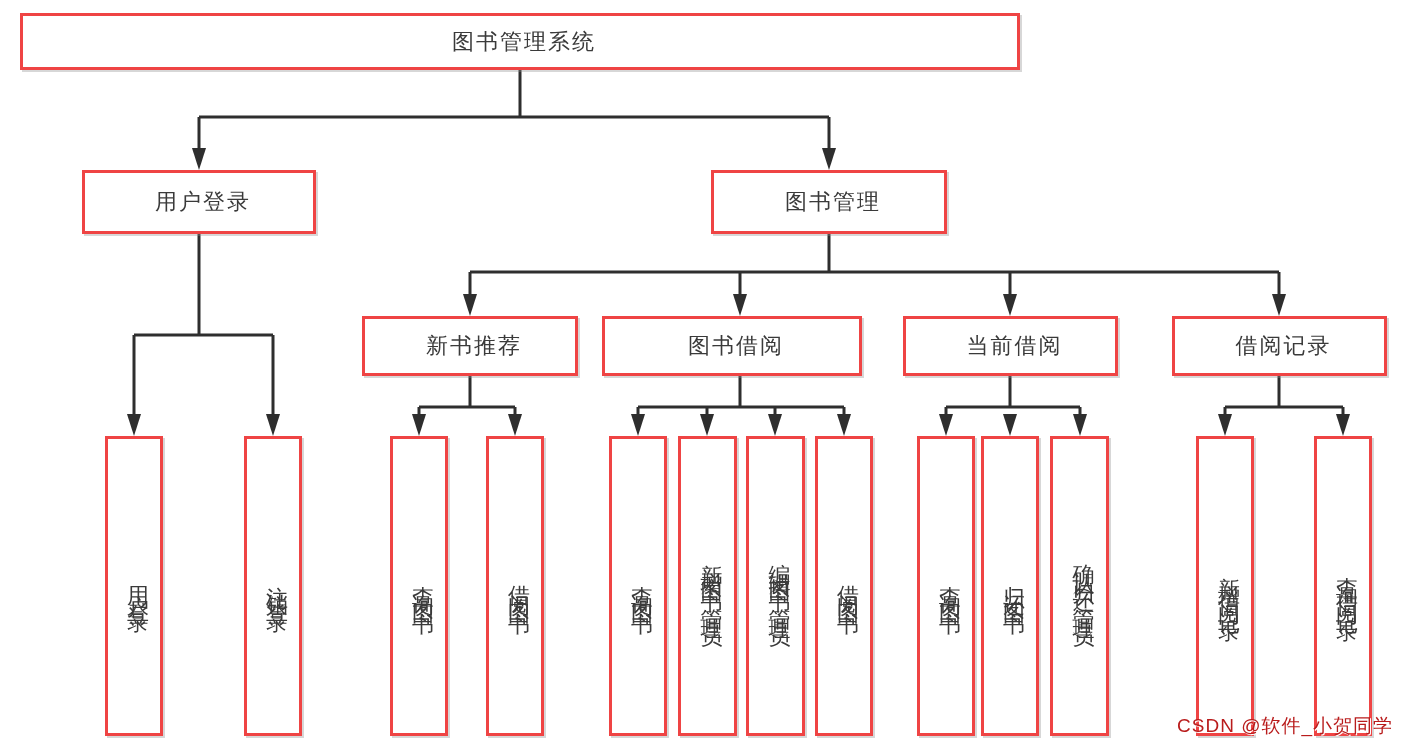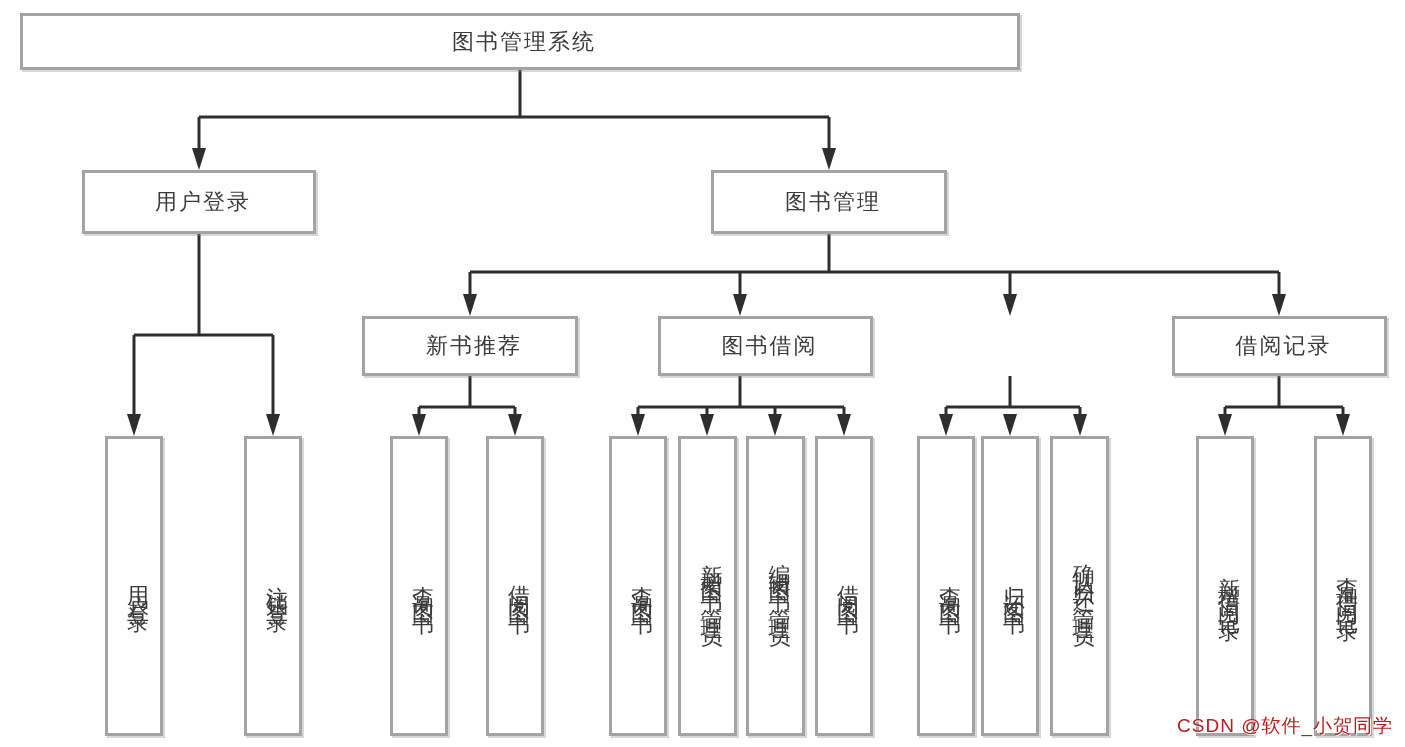--- a/index.html
+++ b/index.html
@@ -18,21 +18,21 @@
   #connectors {
     position: absolute;
     left: 0; top: 0;
     width: 1405px;
     height: 747px;
   }
   .node {
     position: absolute;
     box-sizing: border-box;
     background: #ffffff;
-    border: 3px solid #a3a3a3;
+    border: 3px solid #ef4444;
     display: flex;
     align-items: center;
     justify-content: center;
     color: #3a3a3a;
     box-shadow: 2px 2px 0 rgba(140,140,140,0.35);
     padding-left: 8px;
   }
   .node .label {
     font-size: 22px;
     letter-spacing: 2px;
@@ -46,21 +46,21 @@
     line-height: 1;
   }
   
   .n-root   { left: 20px;  top: 13px;  width: 1000px; height: 57px; }
   
   .n-user   { left: 82px;  top: 170px; width: 234px;  height: 64px; }
   .n-mgmt   { left: 711px; top: 170px; width: 236px;  height: 64px; }
   
   .n-l3 { top: 316px; height: 60px; }
   .n-newrec { left: 362px;  width: 216px; text-align: center; }
-  .n-bborrow{ left: 658px;  width: 215px; }
+  .n-bborrow{ left: 602px;  width: 260px; }
   .n-curr   { left: 903px;  width: 215px; }
   .n-record { left: 1172px; width: 215px; }
   
   .leaf { top: 436px; width: 58px; height: 300px; }
   .x1  { left: 105px; }
   .x2  { left: 244px; }
   .x3  { left: 390px; }
   .x4  { left: 486px; }
   .x5  { left: 609px; }
   .x6  { left: 678px; width: 59px; }
@@ -142,20 +142,23 @@
   <div class="node n-mgmt">
     <span class="label">图书管理</span>
   </div>
 
   <div class="node n-l3 n-newrec">
     <span class="label">新书推荐</span>
   </div>
   <div class="node n-l3 n-bborrow">
     <span class="label">图书借阅</span>
   </div>
+  <div class="node n-l3 n-curr">
+    <span class="label">当前借阅</span>
+  </div>
   <div class="node n-l3 n-record">
     <span class="label">借阅记录</span>
   </div>
 
   <div class="node vert leaf x1">
     <span class="label">用户登录</span>
   </div>
   <div class="node vert leaf x2">
     <span class="label">注销登录</span>
   </div>

